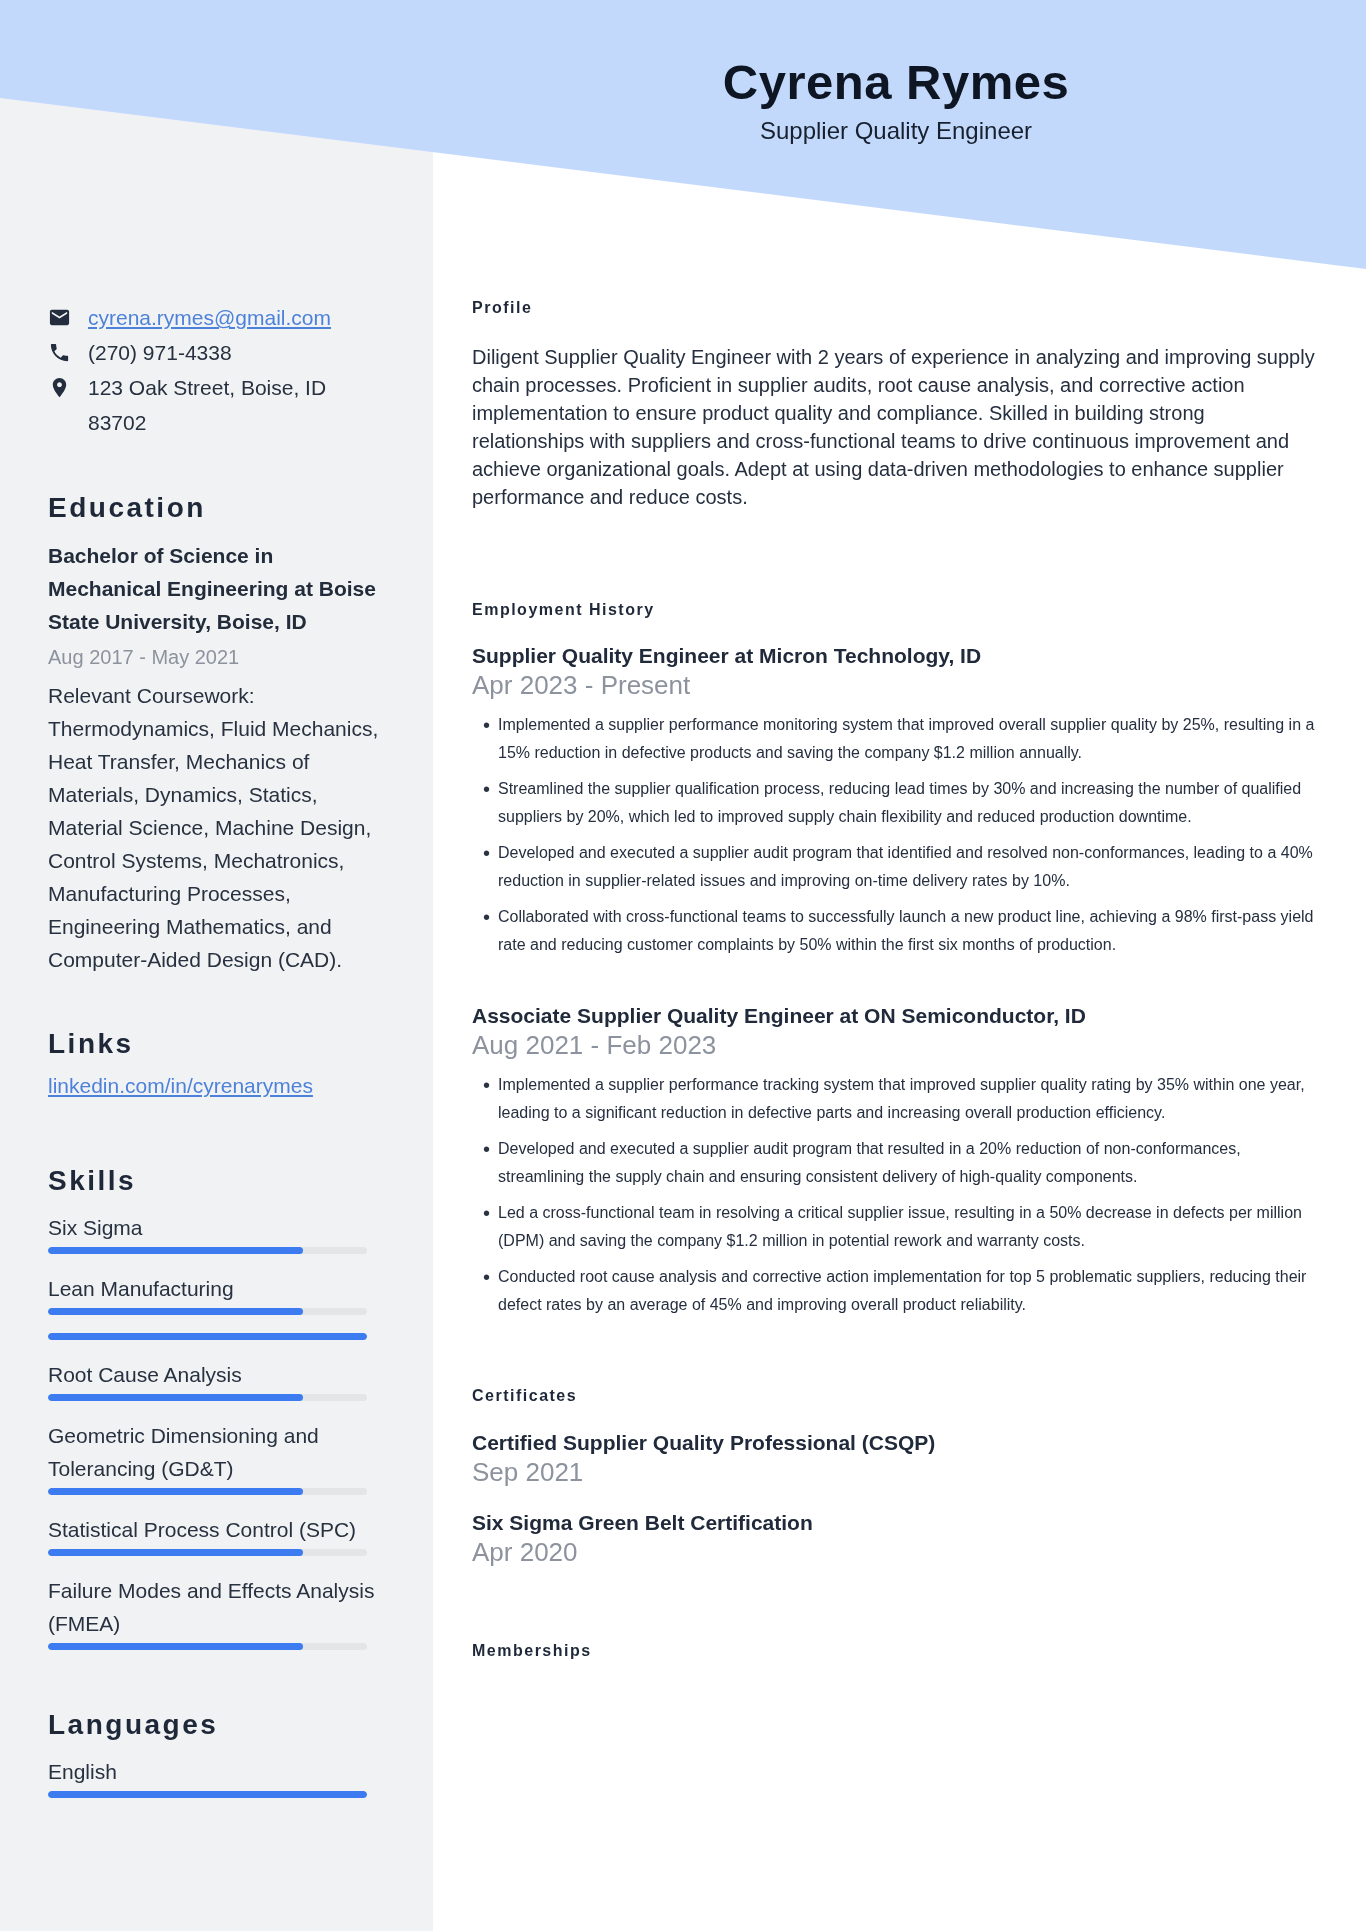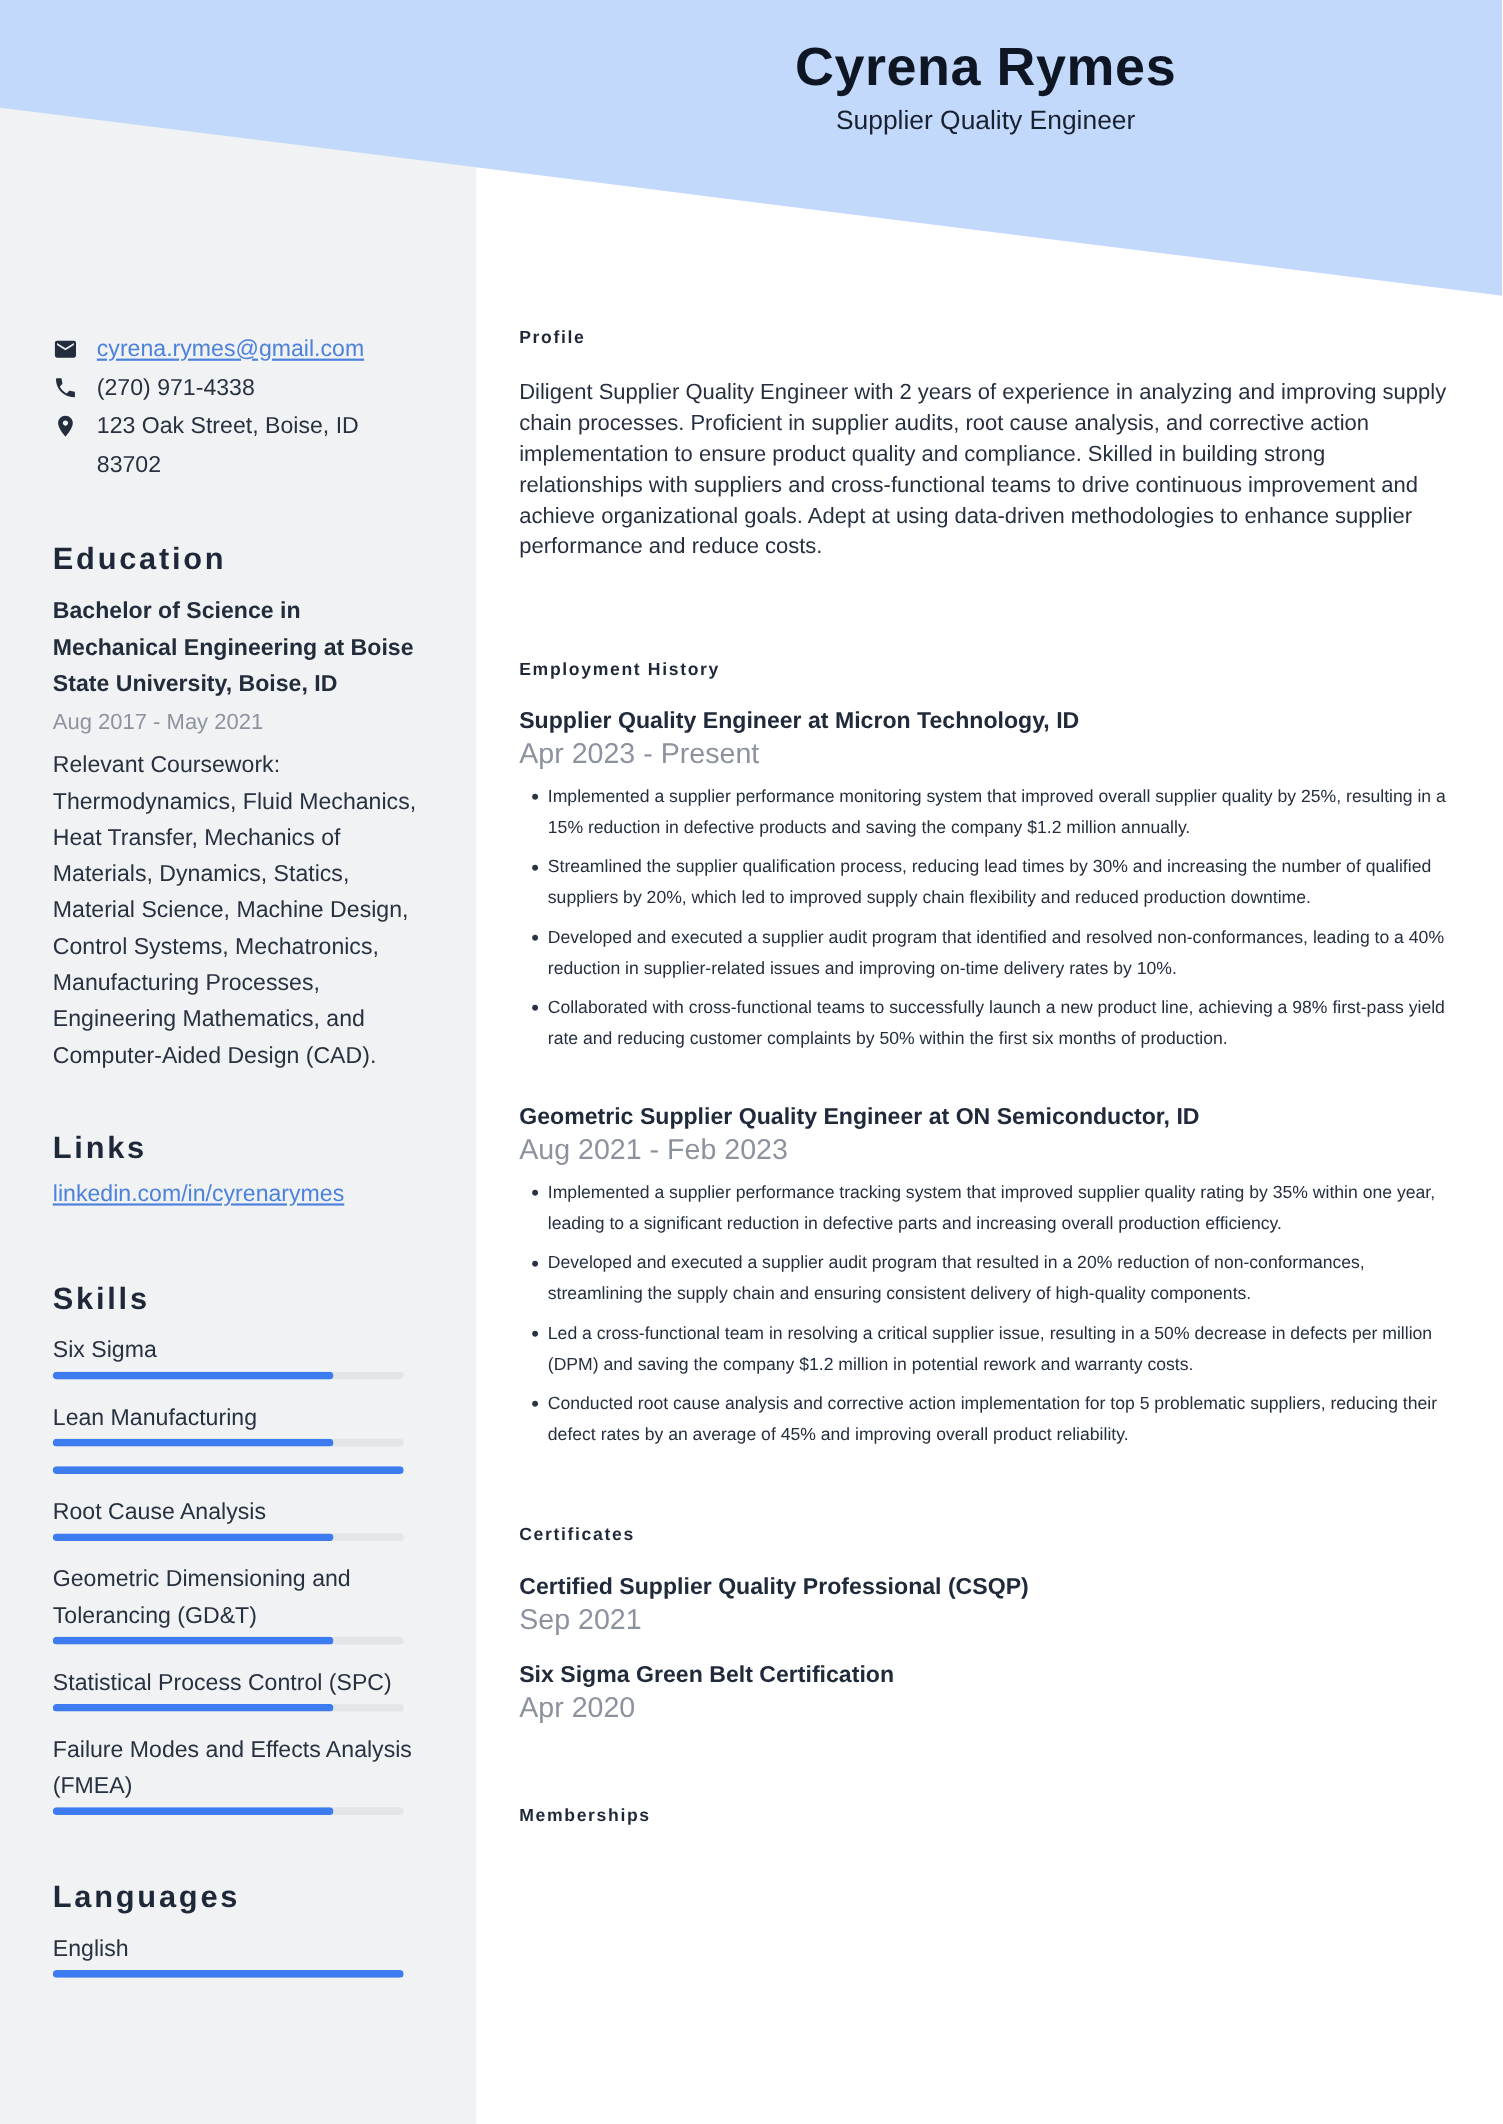--- a/index.html
+++ b/index.html
@@ -20,21 +20,21 @@
     font-family:"Liberation Sans","DejaVu Sans",sans-serif;
     color:var(--text-dark);
   }
   
   .banner{
     position:absolute;left:0;top:0;width:1366px;height:270px;
     background:var(--banner-blue);
     clip-path:polygon(0 0,100% 0,100% 99.6%,0 36.3%);
     z-index:3;
   }
-  .name-block{position:absolute;left:472px;top:34px;width:848px;text-align:center;}
+  .name-block{position:absolute;left:472px;top:55px;width:848px;text-align:center;}
   .name-block h1{
     font-size:49px;line-height:54px;font-weight:700;color:var(--name-dark);
     letter-spacing:0.5px;
   }
   .name-block .job-title{
     margin-top:8px;font-size:24px;line-height:28px;font-weight:400;color:#17202e;
   }
   
   .sidebar{
     position:absolute;left:0;top:0;width:433px;height:1931px;
@@ -196,21 +196,21 @@
     <p class="main-date">Apr 2023 - Present</p>
     <ul class="bullets">
       <li>Implemented a supplier performance monitoring system that improved overall supplier quality by 25%, resulting in a 15% reduction in defective products and saving the company $1.2 million annually.</li>
       <li>Streamlined the supplier qualification process, reducing lead times by 30% and increasing the number of qualified suppliers by 20%, which led to improved supply chain flexibility and reduced production downtime.</li>
       <li>Developed and executed a supplier audit program that identified and resolved non-conformances, leading to a 40% reduction in supplier-related issues and improving on-time delivery rates by 10%.</li>
       <li>Collaborated with cross-functional teams to successfully launch a new product line, achieving a 98% first-pass yield rate and reducing customer complaints by 50% within the first six months of production.</li>
     </ul>
   </section>
 
   <section class="job">
-    <h3>Geometric Supplier Quality Engineer at ON Semiconductor, ID</h3>
+    <h3>Associate Supplier Quality Engineer at ON Semiconductor, ID</h3>
     <p class="main-date">Aug 2021 - Feb 2023</p>
     <ul class="bullets">
       <li>Implemented a supplier performance tracking system that improved supplier quality rating by 35% within one year, leading to a significant reduction in defective parts and increasing overall production efficiency.</li>
       <li>Developed and executed a supplier audit program that resulted in a 20% reduction of non-conformances, streamlining the supply chain and ensuring consistent delivery of high-quality components.</li>
       <li>Led a cross-functional team in resolving a critical supplier issue, resulting in a 50% decrease in defects per million (DPM) and saving the company $1.2 million in potential rework and warranty costs.</li>
       <li>Conducted root cause analysis and corrective action implementation for top 5 problematic suppliers, reducing their defect rates by an average of 45% and improving overall product reliability.</li>
     </ul>
   </section>
 
   <h2 class="main-h2 certificates-h2">Certificates</h2>

